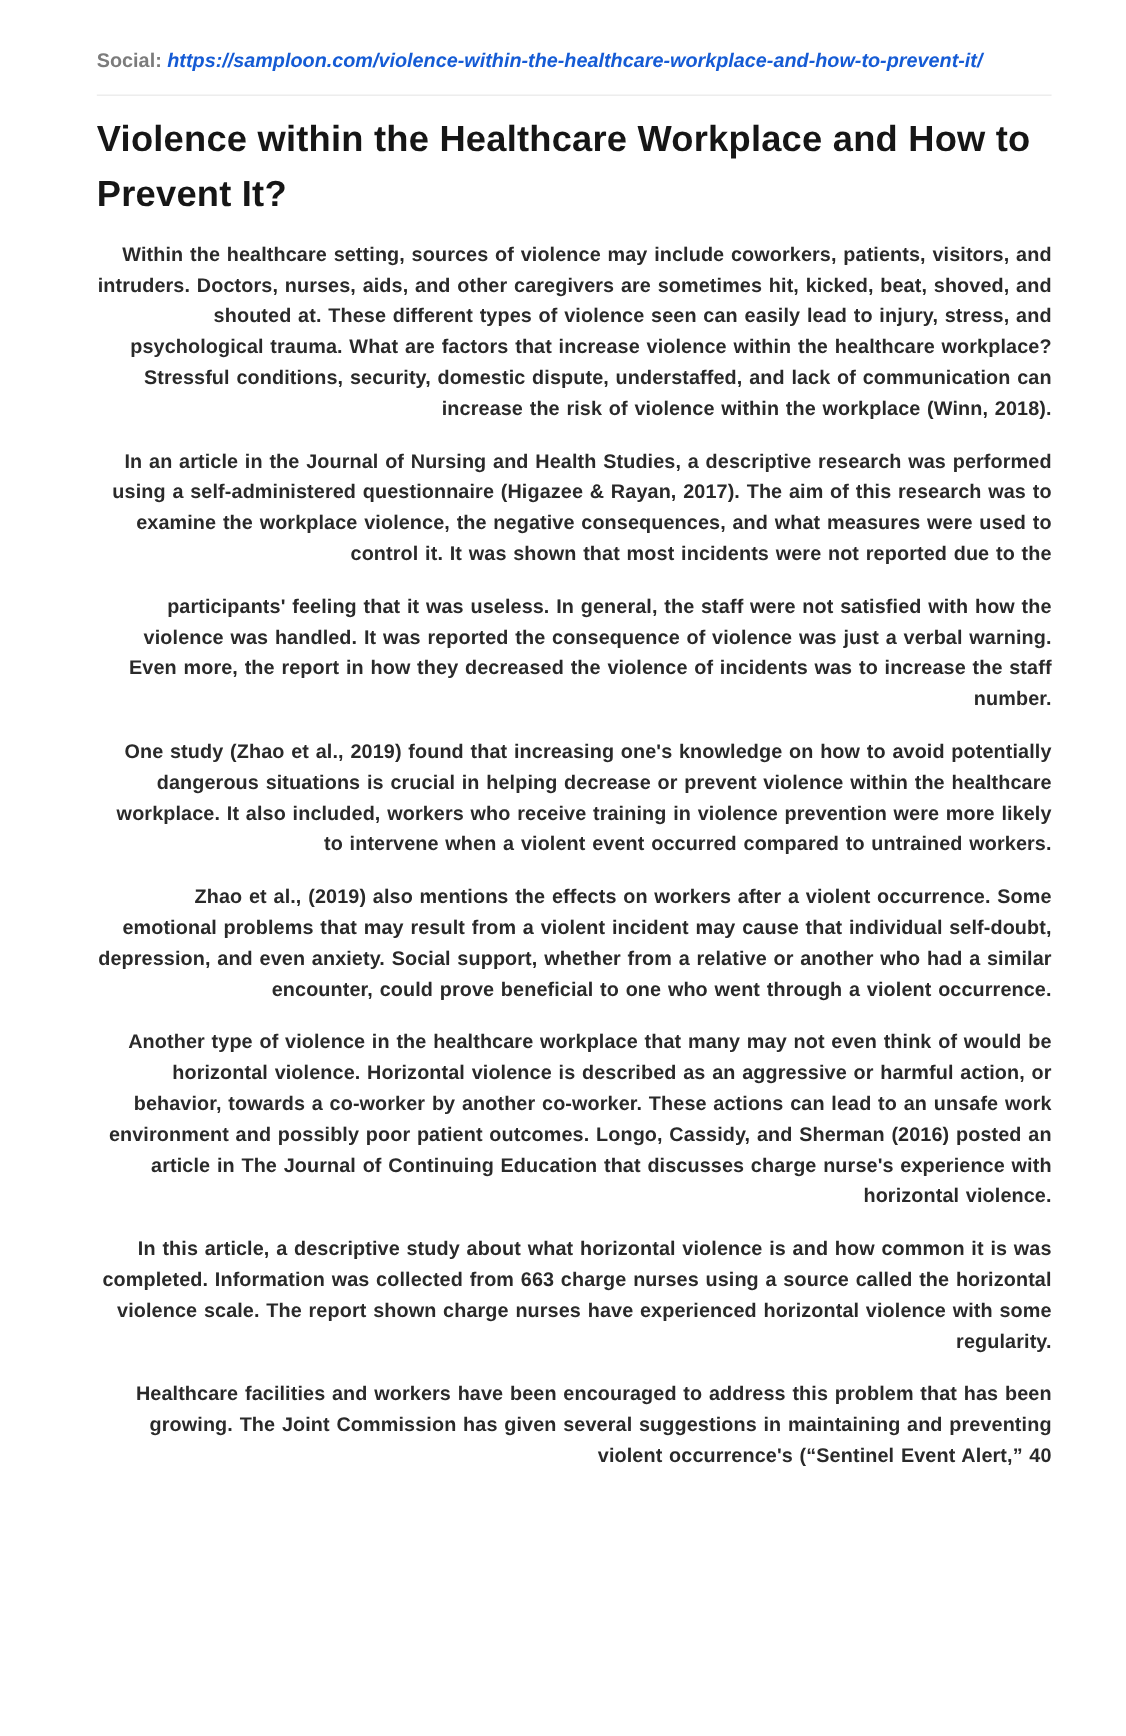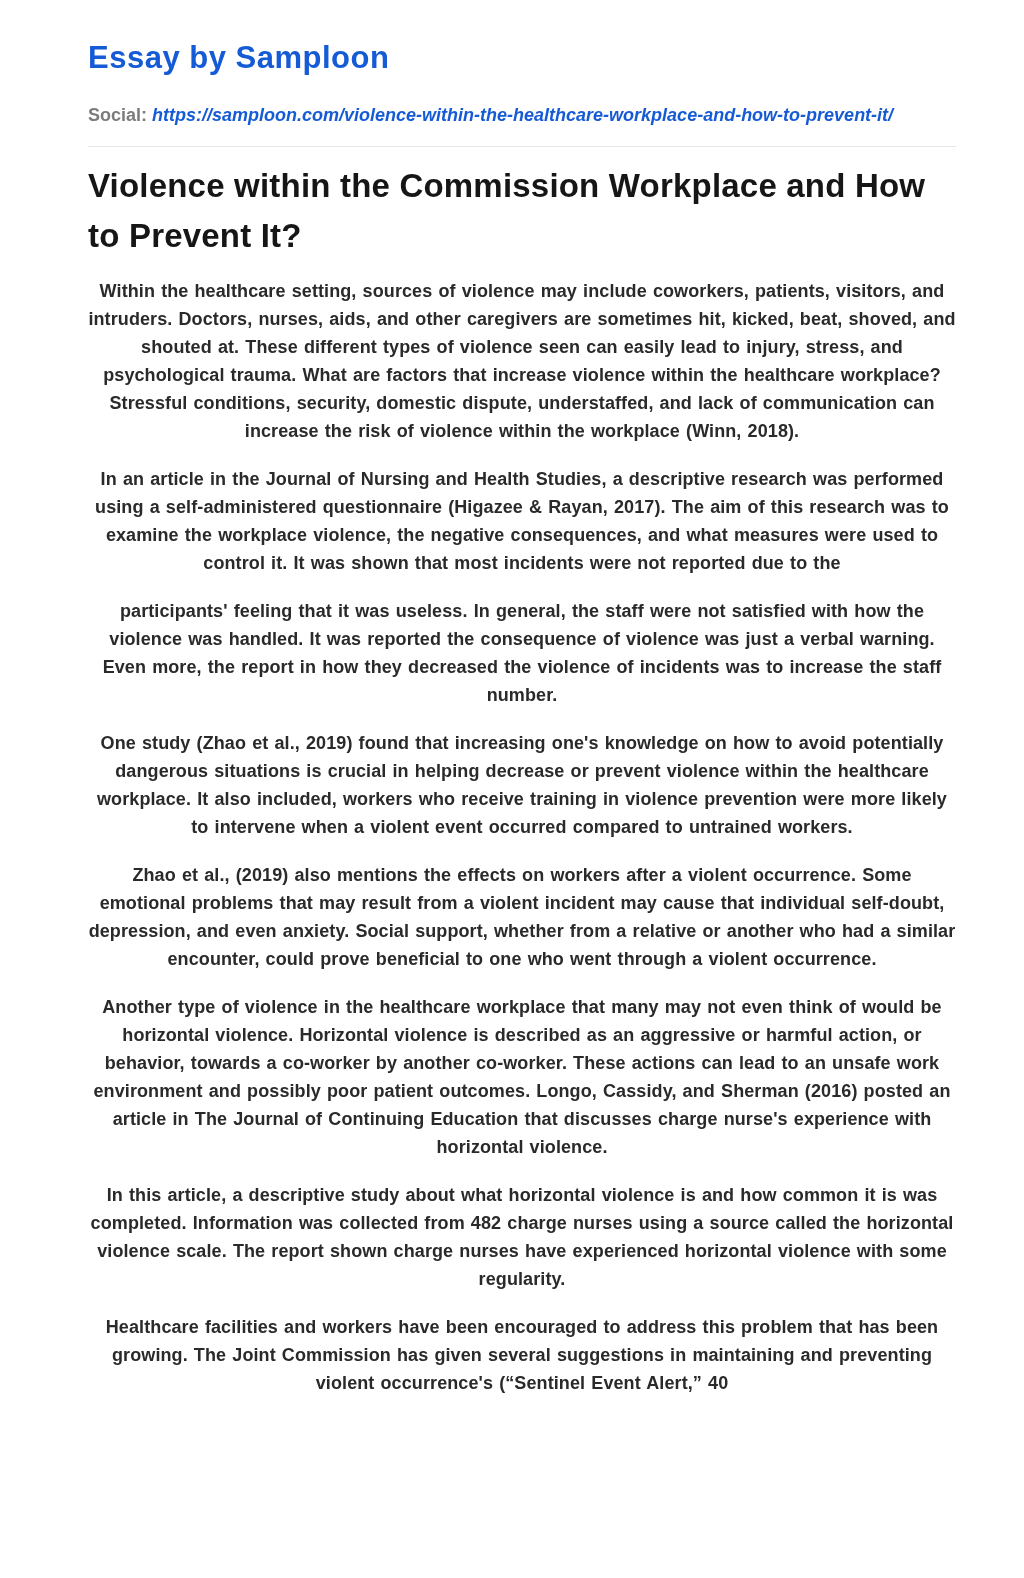--- a/index.html
+++ b/index.html
@@ -60,43 +60,42 @@
     color:var(--title);
   }
   .para{
     margin:0 0 20px 0;
     font-size:18px;
     line-height:28px;
     font-weight:700;
     letter-spacing:0.1px;
     word-spacing:1px;
     color:var(--text);
-    text-align:center;
+    text-align:right;
   }
 </style>
 </head>
 <body>
 
 <div class="page">
 
-  <h1 class="brand">Essay by Samploon</h1>
 
   <p class="source">
     <span class="source-label">Social:</span>
     <a class="source-link" href="#">https://samploon.com/violence-within-the-healthcare-workplace-and-how-to-prevent-it/</a>
   </p>
 
   <hr class="divider">
 
-  <h2 class="title">Violence within the Commission Workplace and How to Prevent It?</h2>
+  <h2 class="title">Violence within the Healthcare Workplace and How to Prevent It?</h2>
 
   <div class="body">
       <p class="para">Within the healthcare setting, sources of violence may include coworkers, patients, visitors, and intruders. Doctors, nurses, aids, and other caregivers are sometimes hit, kicked, beat, shoved, and shouted at. These different types of violence seen can easily lead to injury, stress, and psychological trauma. What are factors that increase violence within the healthcare workplace? Stressful conditions, security, domestic dispute, understaffed, and lack of communication can increase the risk of violence within the workplace (Winn, 2018).</p>
       <p class="para">In an article in the Journal of Nursing and Health Studies, a descriptive research was performed using a self-administered questionnaire (Higazee &amp; Rayan, 2017). The aim of this research was to examine the workplace violence, the negative consequences, and what measures were used to control it. It was shown that most incidents were not reported due to the</p>
       <p class="para">participants' feeling that it was useless. In general, the staff were not satisfied with how the violence was handled. It was reported the consequence of violence was just a verbal warning. Even more, the report in how they decreased the violence of incidents was to increase the staff number.</p>
       <p class="para">One study (Zhao et al., 2019) found that increasing one's knowledge on how to avoid potentially dangerous situations is crucial in helping decrease or prevent violence within the healthcare workplace. It also included, workers who receive training in violence prevention were more likely to intervene when a violent event occurred compared to untrained workers.</p>
       <p class="para">Zhao et al., (2019) also mentions the effects on workers after a violent occurrence. Some emotional problems that may result from a violent incident may cause that individual self-doubt, depression, and even anxiety. Social support, whether from a relative or another who had a similar encounter, could prove beneficial to one who went through a violent occurrence.</p>
       <p class="para">Another type of violence in the healthcare workplace that many may not even think of would be horizontal violence. Horizontal violence is described as an aggressive or harmful action, or behavior, towards a co-worker by another co-worker. These actions can lead to an unsafe work environment and possibly poor patient outcomes. Longo, Cassidy, and Sherman (2016) posted an article in The Journal of Continuing Education that discusses charge nurse's experience with horizontal violence.</p>
-      <p class="para">In this article, a descriptive study about what horizontal violence is and how common it is was completed. Information was collected from 482 charge nurses using a source called the horizontal violence scale. The report shown charge nurses have experienced horizontal violence with some regularity.</p>
+      <p class="para">In this article, a descriptive study about what horizontal violence is and how common it is was completed. Information was collected from 663 charge nurses using a source called the horizontal violence scale. The report shown charge nurses have experienced horizontal violence with some regularity.</p>
       <p class="para">Healthcare facilities and workers have been encouraged to address this problem that has been growing. The Joint Commission has given several suggestions in maintaining and preventing violent occurrence's (“Sentinel Event Alert,” 40</p>
     </div>
 
 </div>
 
 </body></html>

